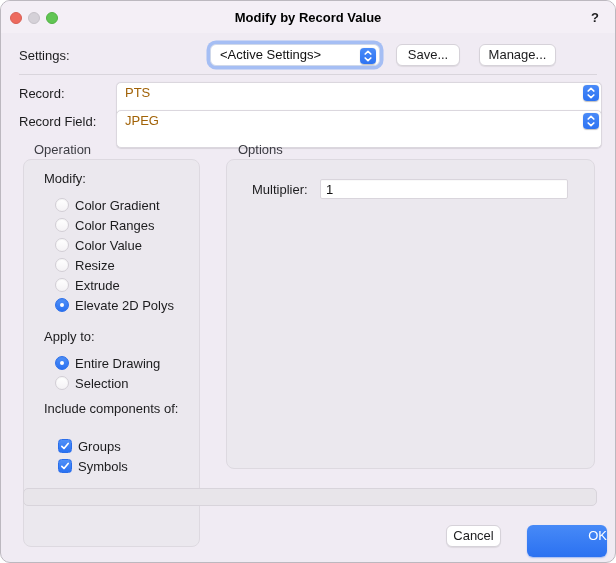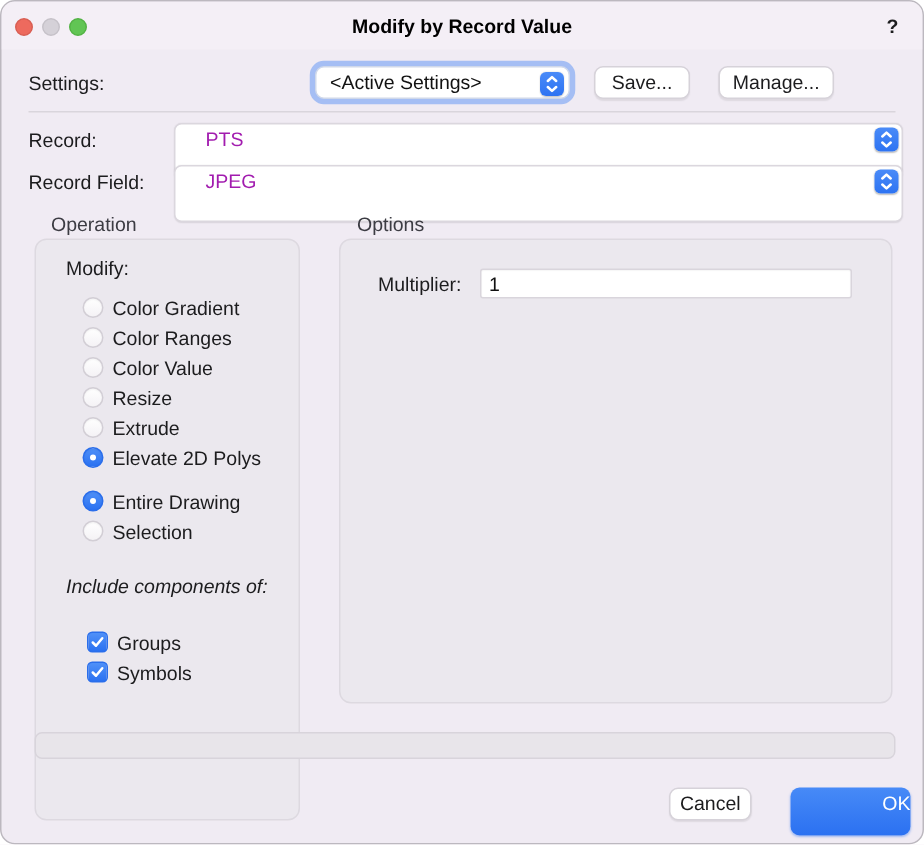--- a/index.html
+++ b/index.html
@@ -20,21 +20,21 @@
   
   .lbl{position:absolute;white-space:nowrap;}
   .push-btn{
     position:absolute;height:22px;background:#ffffff;border:1px solid #d6d2d9;
     border-radius:6px;box-shadow:0 1px 1px rgba(0,0,0,0.08);
     text-align:center;line-height:20px;font-size:13px;color:#1c1c1e;cursor:default;
   }
   .combo-field{
     position:absolute;height:38px;background:#ffffff;border:1px solid #dbd7de;
     border-radius:5px;box-shadow:0 0.5px 1px rgba(0,0,0,0.10);
-    line-height:19px;padding-left:20px;color:#a21caf;
+    line-height:19px;padding-left:8px;color:#a16207;
   }
   .stepper{
     position:absolute;top:2px;right:2px;width:16px;height:16px;border-radius:4px;
     background:linear-gradient(#4a8bf8,#2d73f2);display:flex;align-items:center;justify-content:center;
     box-shadow:0 0.5px 1px rgba(0,0,0,0.25);
   }
   .stepper svg{display:block;}
   .sep{position:absolute;left:18px;right:18px;height:1px;background:#d9d5dc;}
   
   .groupbox{
@@ -162,32 +162,33 @@
       <div class="opt-row">
         <span class="radio"></span>
         <span class="opt-label">Extrude</span>
       </div>
       <div class="opt-row">
         <span class="radio on"></span>
         <span class="opt-label">Elevate 2D Polys</span>
       </div>
     </div>
 
+    <div class="section-label" style="margin-top:14px;">Apply to:</div>
     <div style="margin:9px 0 0 11px;">
       <div class="opt-row">
         <span class="radio on"></span>
         <span class="opt-label">Entire Drawing</span>
       </div>
       <div class="opt-row">
         <span class="radio"></span>
         <span class="opt-label">Selection</span>
       </div>
     </div>
 
-    <div class="section-label" style="margin-top:19px;font-style:italic;">Include components of:</div>
+    <div class="section-label" style="margin-top:8px;">Include components of:</div>
     <div style="margin:20px 0 0 14px;">
       <div class="opt-row">
         <span class="checkbox on">
           <svg width="10" height="10" viewBox="0 0 12 12">
               <path d="M2.2 6.4 L4.8 9 L9.8 3" fill="none" stroke="#fff" stroke-width="2" stroke-linecap="round" stroke-linejoin="round"></path>
             </svg>
         </span>
         <span class="opt-label">Groups</span>
       </div>
       <div class="opt-row">

